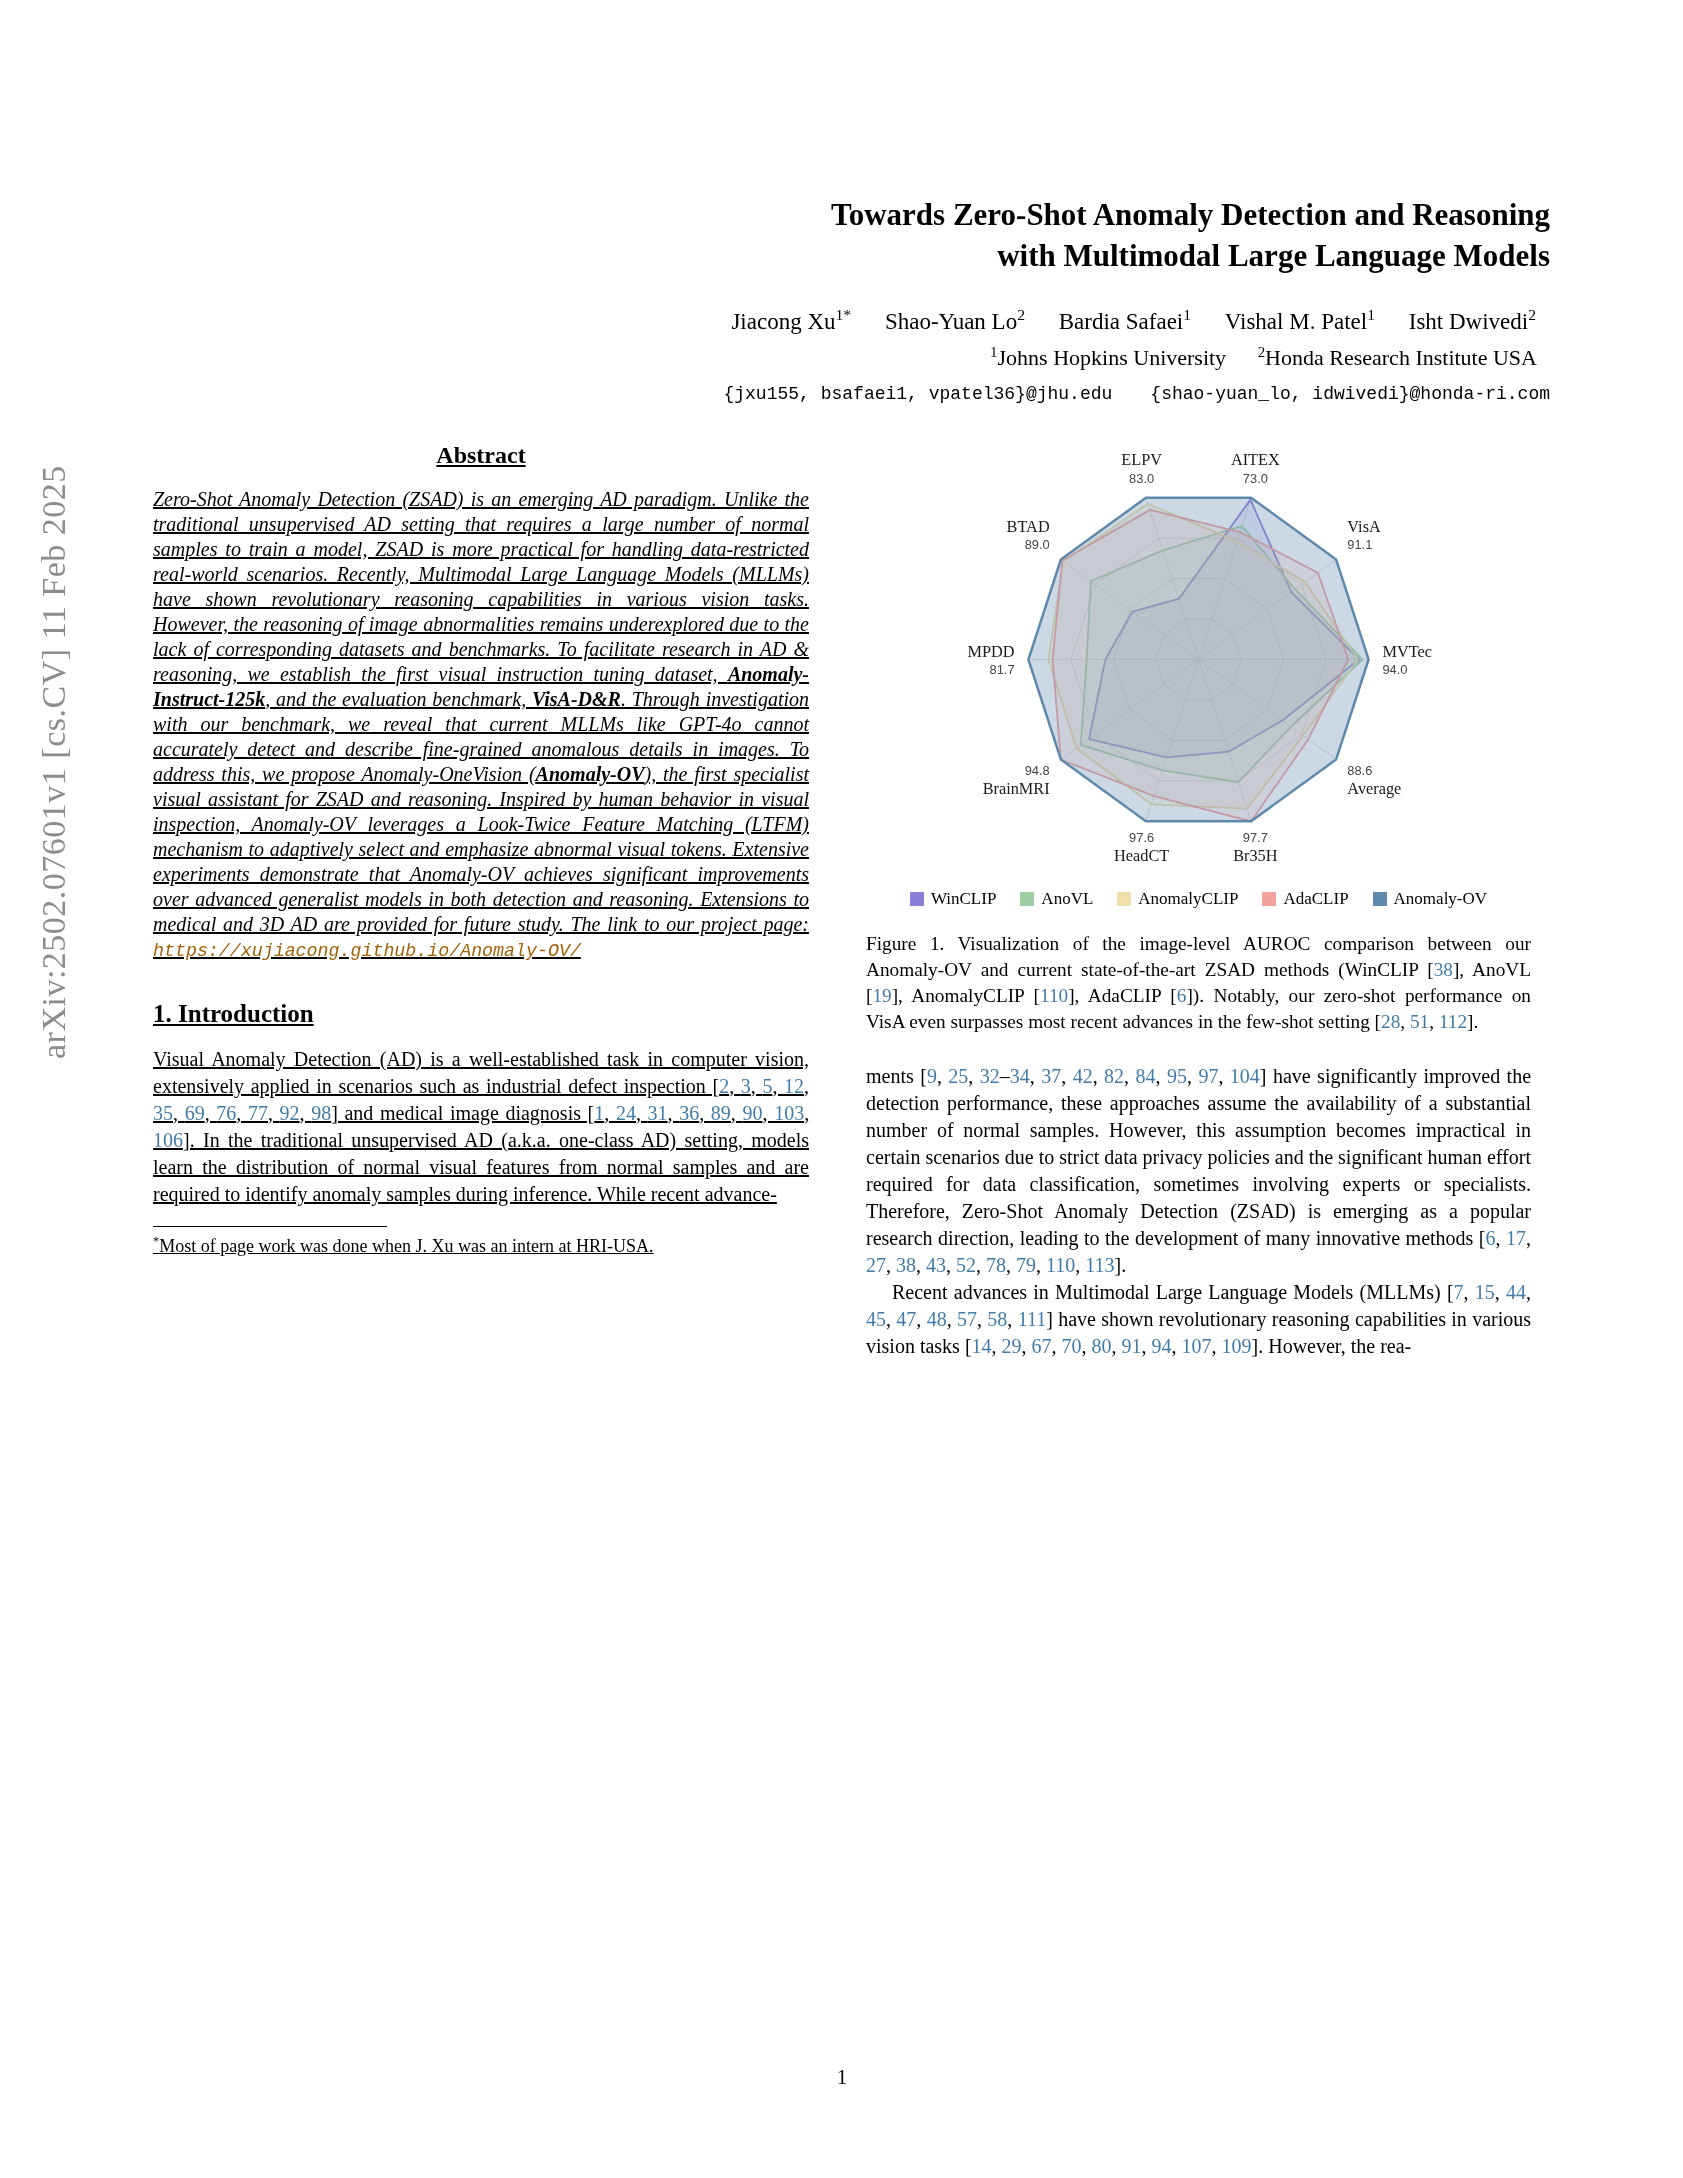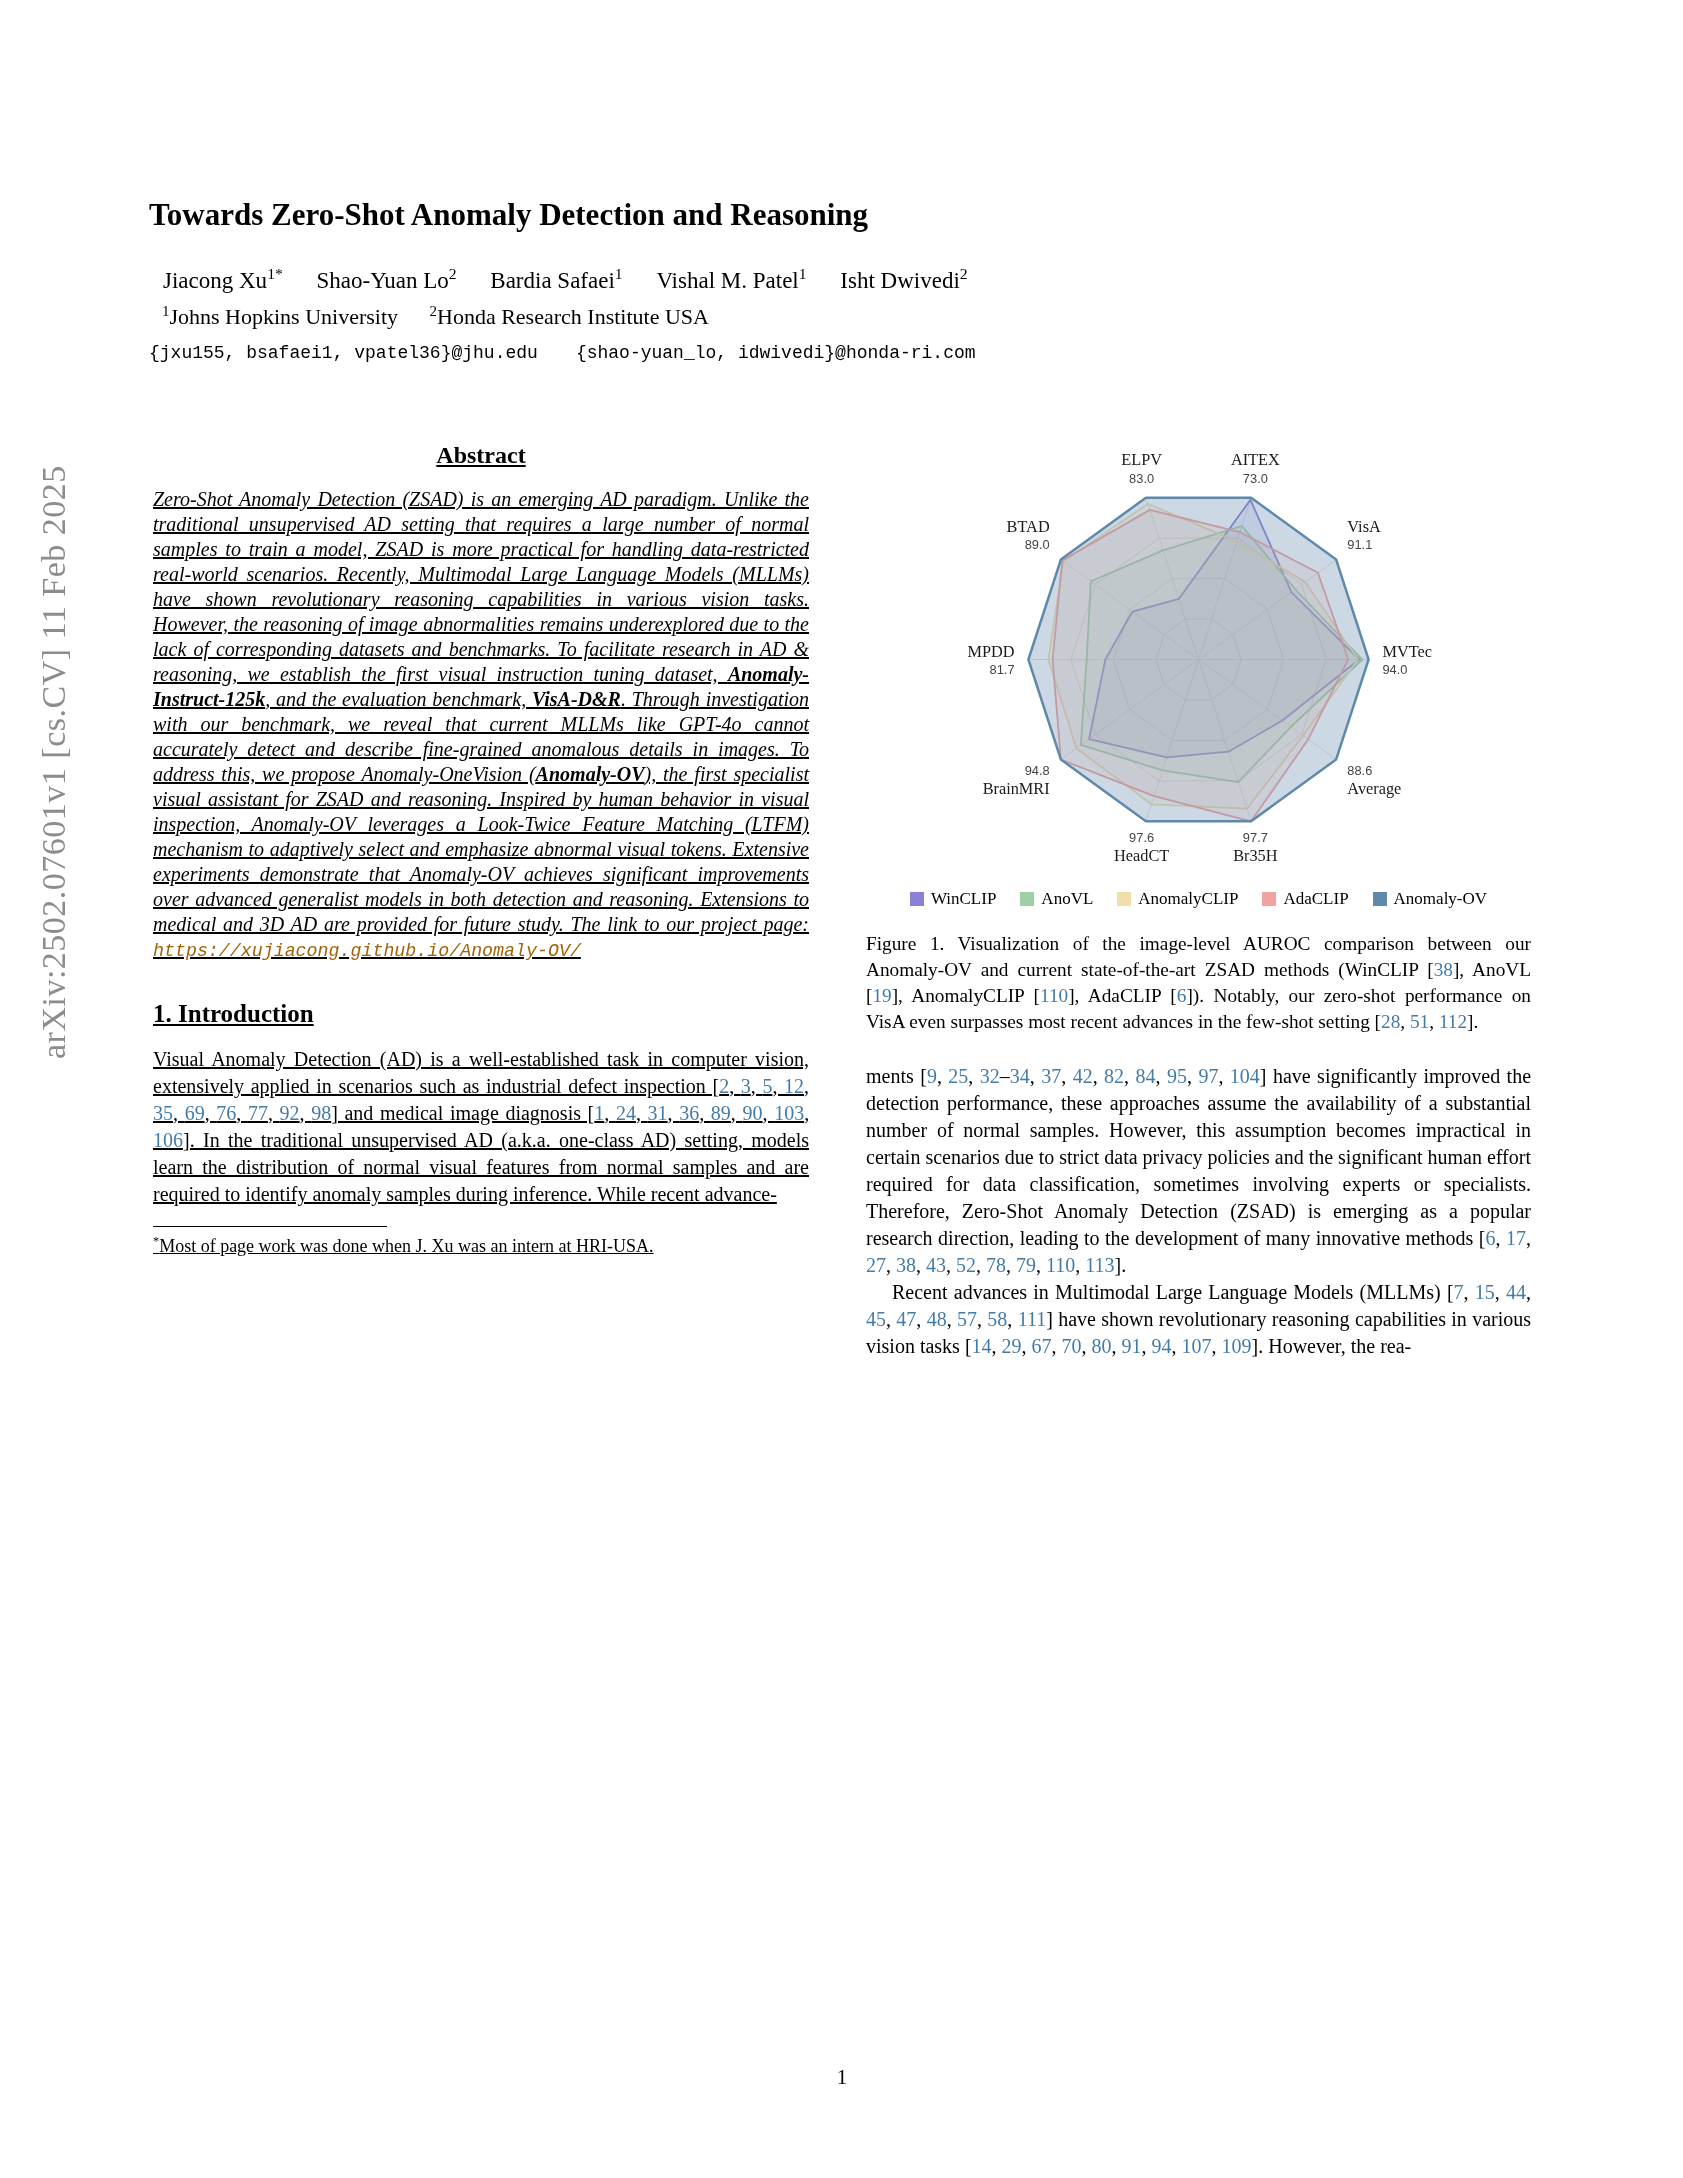--- a/index.html
+++ b/index.html
@@ -11,21 +11,21 @@
   
   .arxiv-stamp {
     position:absolute; left:28px; top:408px; width:51px; height:709px;
     writing-mode:vertical-rl; transform:rotate(180deg);
     text-align:center; line-height:51px;
     font-family:"Liberation Serif", serif; font-size:34px; color:#8c8c8c;
     letter-spacing:0.5px; white-space:nowrap;
   }
 
   
-  .title-block { position:absolute; left:149px; top:194px; width:1386px; text-align:left; }
+  .title-block { position:absolute; left:164px; top:194px; width:1386px; text-align:right; }
   .title { font-size:31px; font-weight:bold; line-height:41px; margin:0; }
   .authors { margin-top:30px; font-size:23px; }
   .author { margin:0 14px; white-space:nowrap; }
   sup { font-size:68%; }
   .affils { margin-top:9px; font-size:22px; }
   .affil { margin:0 13px; white-space:nowrap; }
   .emails { margin-top:13px; font-family:"Liberation Mono", monospace; font-size:18px; }
   .email-gap { display:inline-block; width:38px; }
 
   
@@ -62,21 +62,21 @@
   .page-number { position:absolute; top:2065px; left:149px; width:1386px; text-align:center; font-size:21px; }
 </style>
 </head>
 <body>
 
 <div class="page">
 
   <div class="arxiv-stamp">arXiv:2502.07601v1  [cs.CV]  11 Feb 2025</div>
 
   <header class="title-block">
-    <h1 class="title"><span>Towards Zero-Shot Anomaly Detection and Reasoning</span><br></h1>
+    <h1 class="title"><span>Towards Zero-Shot Anomaly Detection and Reasoning</span><br><span>with Multimodal Large Language Models</span></h1>
     <div class="authors">
       <span class="author"><span>Jiacong Xu</span><sup>1*</sup></span>
       <span class="author"><span>Shao-Yuan Lo</span><sup>2</sup></span>
       <span class="author"><span>Bardia Safaei</span><sup>1</sup></span>
       <span class="author"><span>Vishal M. Patel</span><sup>1</sup></span>
       <span class="author"><span>Isht Dwivedi</span><sup>2</sup></span>
     </div>
     <div class="affils">
       <span class="affil"><sup>1</sup><span>Johns Hopkins University</span></span>
       <span class="affil"><sup>2</sup><span>Honda Research Institute USA</span></span>

